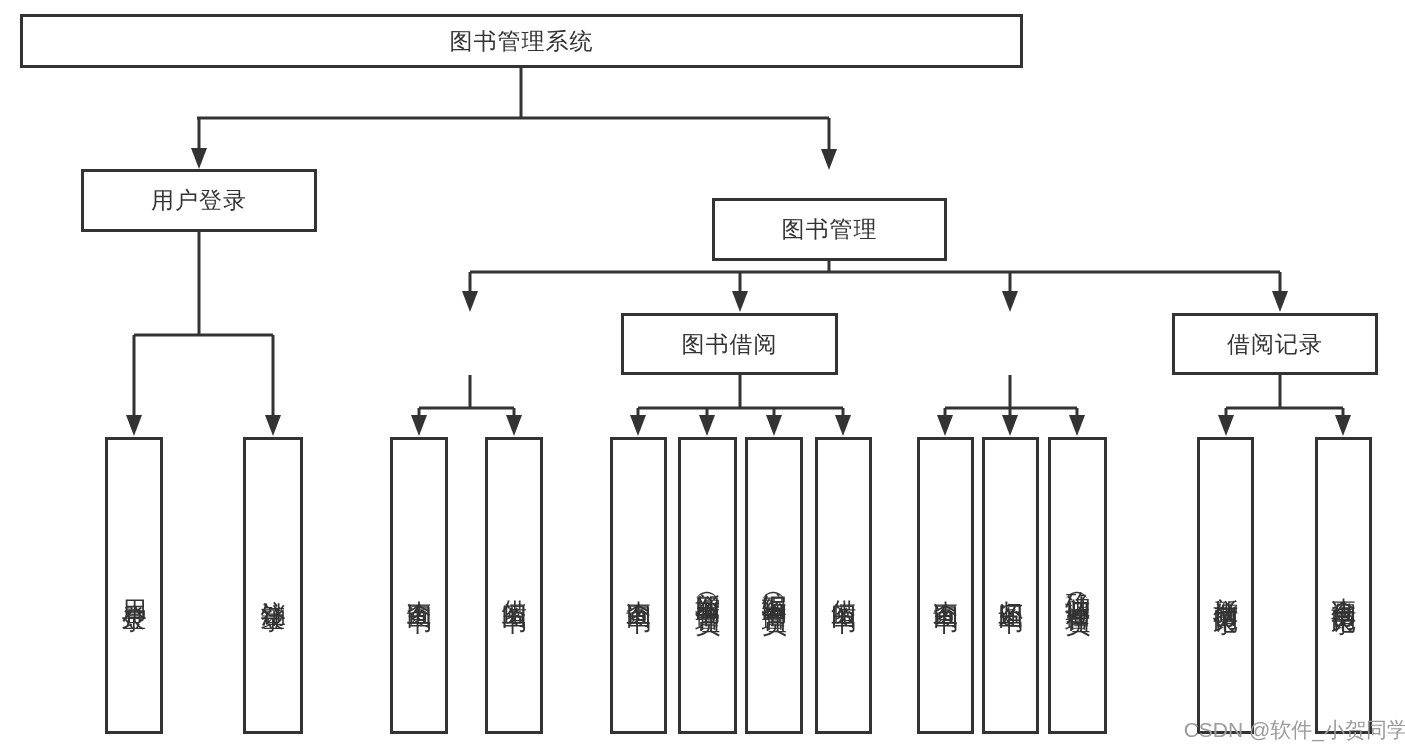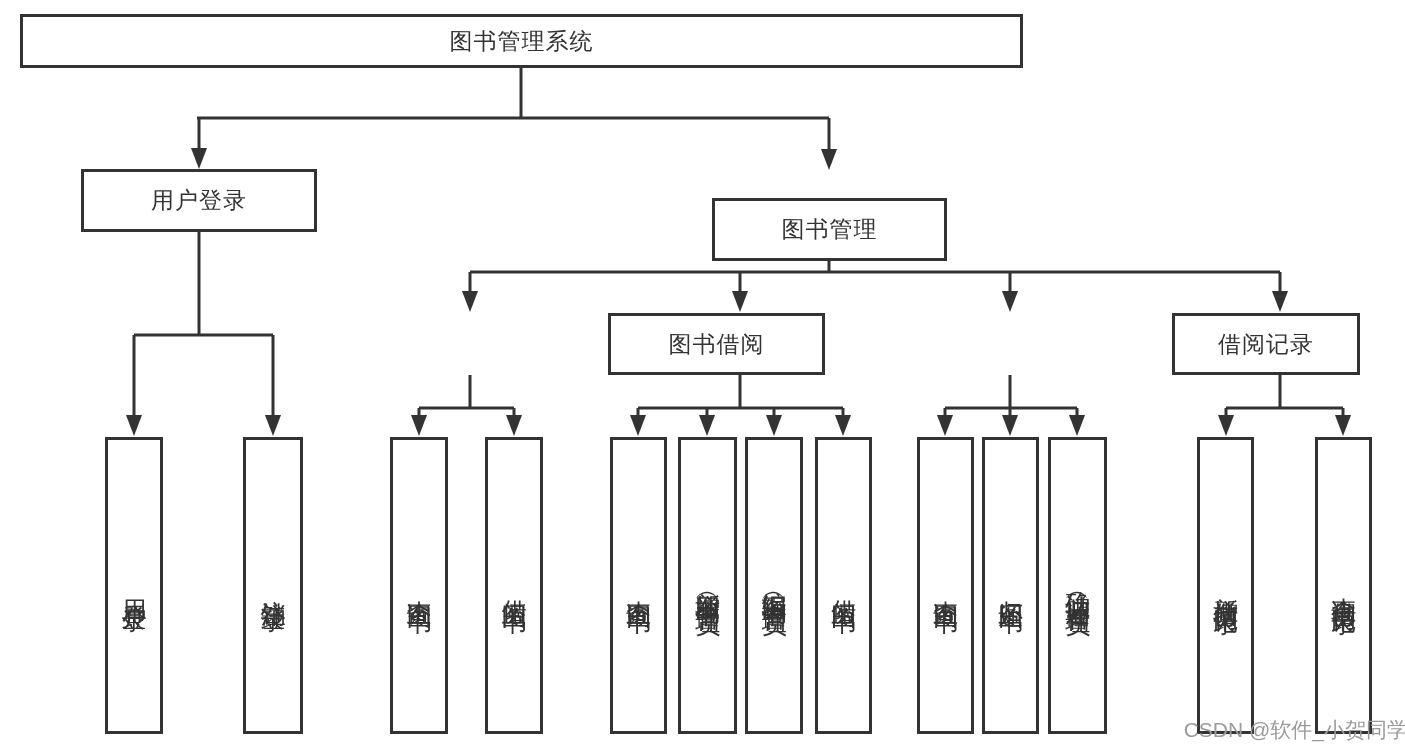--- a/index.html
+++ b/index.html
@@ -128,22 +128,22 @@
       <line x1="1343" y1="408" x2="1343" y2="420"></line>
       <polygon points="1335,415 1351,415 1343,436" stroke="none"></polygon>
     </g>
   </svg>
 
   <div class="node hbox" style="left:20px; top:14px; width:1003px; height:54px;">图书管理系统</div>
 
   <div class="node hbox" style="left:81px; top:169px; width:236px; height:63px;">用户登录</div>
   <div class="node hbox" style="left:712px; top:170px; width:235px; height:63px;margin-top:28px;">图书管理</div>
 
-  <div class="node hbox" style="left:608px; top:313px; width:217px; height:62px;">图书借阅</div>
-  <div class="node hbox" style="left:1172px; top:313px; width:188px; height:62px;">借阅记录</div>
+  <div class="node hbox" style="left:621px; top:313px; width:217px; height:62px;">图书借阅</div>
+  <div class="node hbox" style="left:1172px; top:313px; width:206px; height:62px;">借阅记录</div>
 
   <div class="node vbox" style="left:105px; width:58px;">用户登录</div>
   <div class="node vbox" style="left:243px; width:60px;">注销登录</div>
 
   <div class="node vbox" style="left:390px; width:58px;">查询图书</div>
   <div class="node vbox" style="left:485px; width:58px;">借阅图书</div>
 
   <div class="node vbox" style="left:610px; width:57px;">查询图书</div>
   <div class="node vbox" style="left:678px; width:59px;">新增图书（管理员）</div>
   <div class="node vbox" style="left:745px; width:58px;">编辑图书（管理员）</div>

